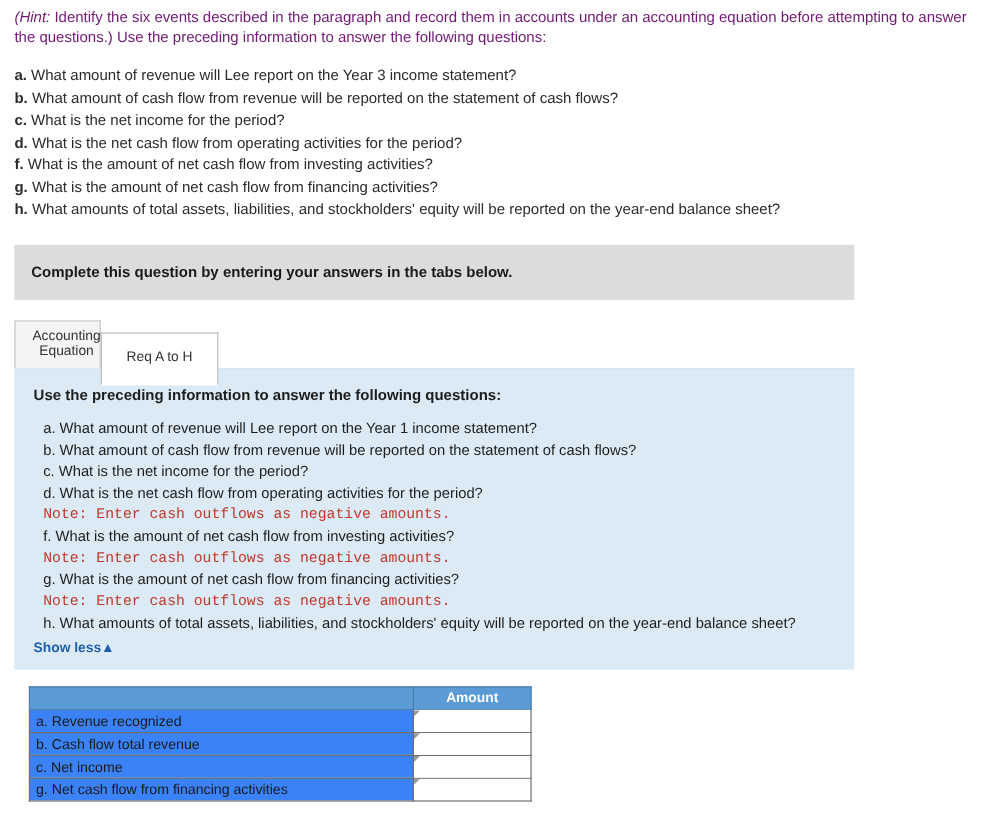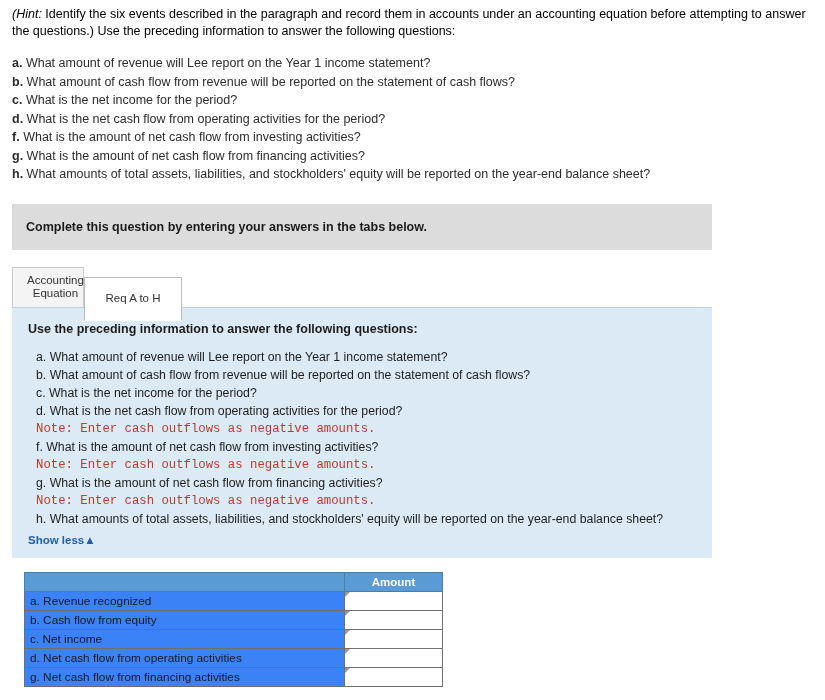--- a/index.html
+++ b/index.html
@@ -19,21 +19,21 @@
   }
 
   .page {
     padding: 6px 12px 0 12px;
     width: 825px;
   }
 
   .hint {
     font-size: 12.5px;
     line-height: 17px;
-    color: #000000;
+    color: #701a75;
     margin: 0 0 14px 0;
     max-width: 800px;
   }
   .hint i { font-style: italic; }
 
   .qlist {
     margin: 0 0 16px 0;
     line-height: 16.5px;
   }
   .qrow {
@@ -193,21 +193,21 @@
 </head>
 <body>
 
 <div class="page">
 
   <div class="hint">
     <i>(Hint:</i><span> Identify the six events described in the paragraph and record them in accounts under an accounting equation before attempting to answer the questions.) Use the preceding information to answer the following questions:</span>
   </div>
 
   <div class="qlist">
-    <div class="qrow"><b>a.</b> <span>What amount of revenue will Lee report on the Year 1 income statement?</span></div>
+    <div class="qrow"><b>a.</b> <span>What amount of revenue will Lee report on the Year 3 income statement?</span></div>
     <div class="qrow"><b>b.</b> <span>What amount of cash flow from revenue will be reported on the statement of cash flows?</span></div>
     <div class="qrow"><b>c.</b> <span>What is the net income for the period?</span></div>
     <div class="qrow"><b>d.</b> <span>What is the net cash flow from operating activities for the period?</span></div>
     <div class="qrow"><b>f.</b> <span>What is the amount of net cash flow from investing activities?</span></div>
     <div class="qrow"><b>g.</b> <span>What is the amount of net cash flow from financing activities?</span></div>
     <div class="qrow"><b>h.</b> <span>What amounts of total assets, liabilities, and stockholders' equity will be reported on the year-end balance sheet?</span></div>
   </div>
 
   <div class="complete-bar">Complete this question by entering your answers in the tabs below.</div>
 
@@ -243,29 +243,25 @@
         <th class="blank"></th>
         <th class="amount">Amount</th>
       </tr>
     </thead>
     <tbody>
       <tr>
         <td class="label">a. Revenue recognized</td>
         <td class="inputcell"><span class="corner"></span><input value="" style=""></td>
       </tr>
       <tr>
-        <td class="label">b. Cash flow from equity</td>
+        <td class="label">b. Cash flow total revenue</td>
         <td class="inputcell"><span class="corner"></span><input value="" style=""></td>
       </tr>
       <tr>
         <td class="label">c. Net income</td>
-        <td class="inputcell"><span class="corner"></span><input value="" style=""></td>
-      </tr>
-      <tr>
-        <td class="label">d. Net cash flow from operating activities</td>
         <td class="inputcell"><span class="corner"></span><input value="" style=""></td>
       </tr>
       <tr>
         <td class="label">g. Net cash flow from financing activities</td>
         <td class="inputcell"><span class="corner"></span><input value="" style=""></td>
       </tr>
 
     </tbody>
   </table>
 

